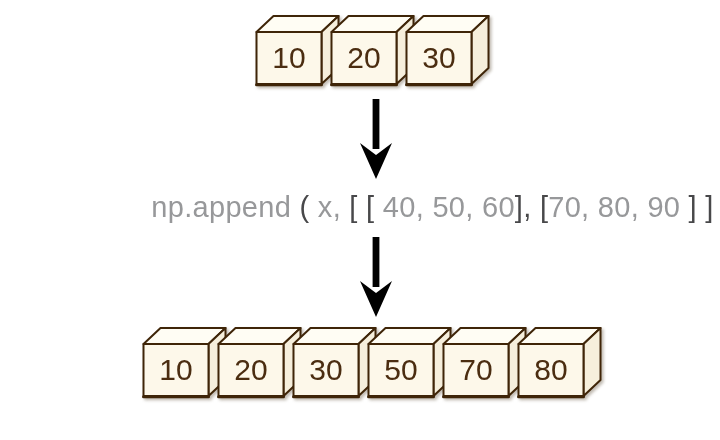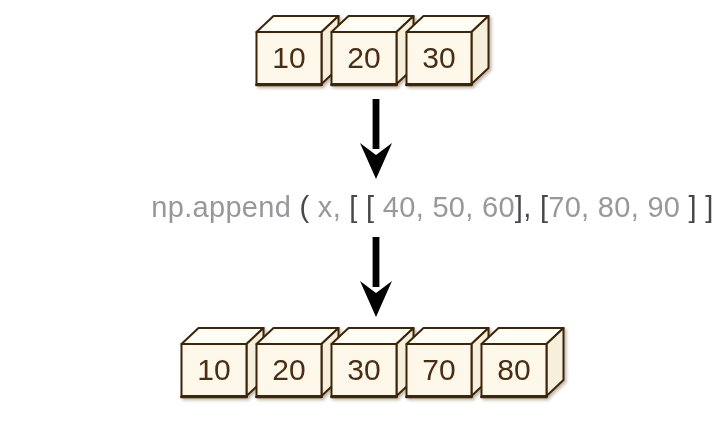--- a/index.html
+++ b/index.html
@@ -142,20 +142,26 @@
     </div>
     <div class="cube">
       <svg viewBox="0 0 85 73" width="85" height="73">
         <use href="#cube-shape"></use>
         <text class="cube-num" x="34" y="54">30</text>
       </svg>
     </div>
     <div class="cube">
       <svg viewBox="0 0 85 73" width="85" height="73">
         <use href="#cube-shape"></use>
+        <text class="cube-num" x="34" y="54">50</text>
+      </svg>
+    </div>
+    <div class="cube">
+      <svg viewBox="0 0 85 73" width="85" height="73">
+        <use href="#cube-shape"></use>
         <text class="cube-num" x="34" y="54">70</text>
       </svg>
     </div>
     <div class="cube">
       <svg viewBox="0 0 85 73" width="85" height="73">
         <use href="#cube-shape"></use>
         <text class="cube-num" x="34" y="54">80</text>
       </svg>
     </div>
   </div>

